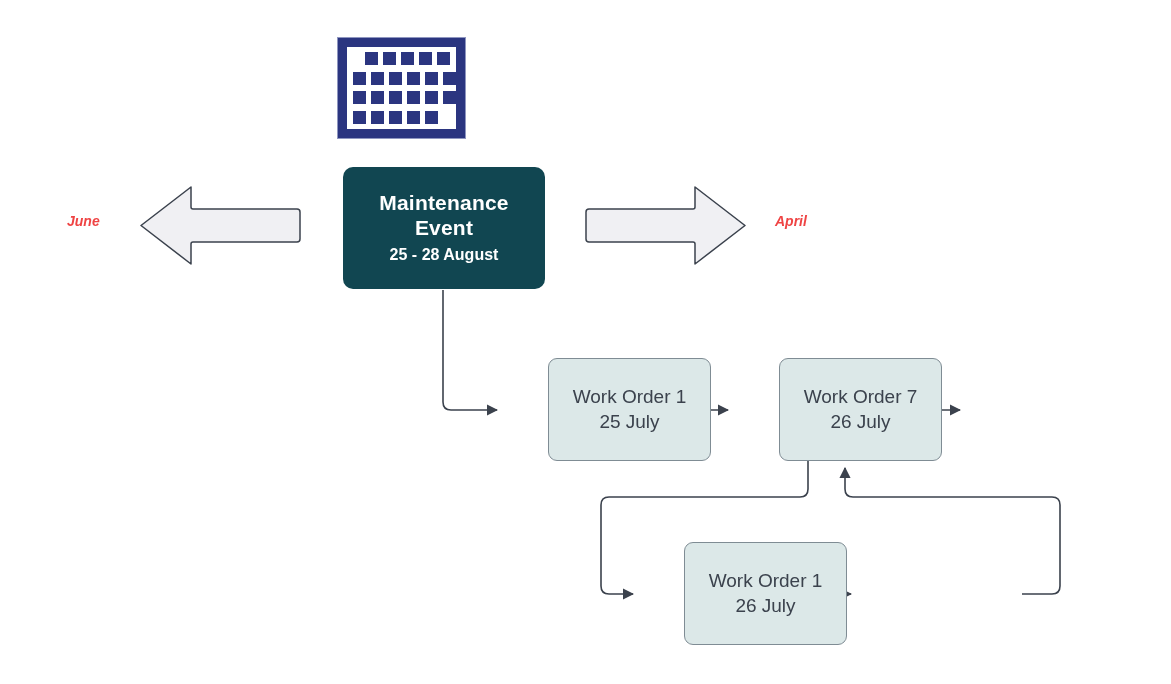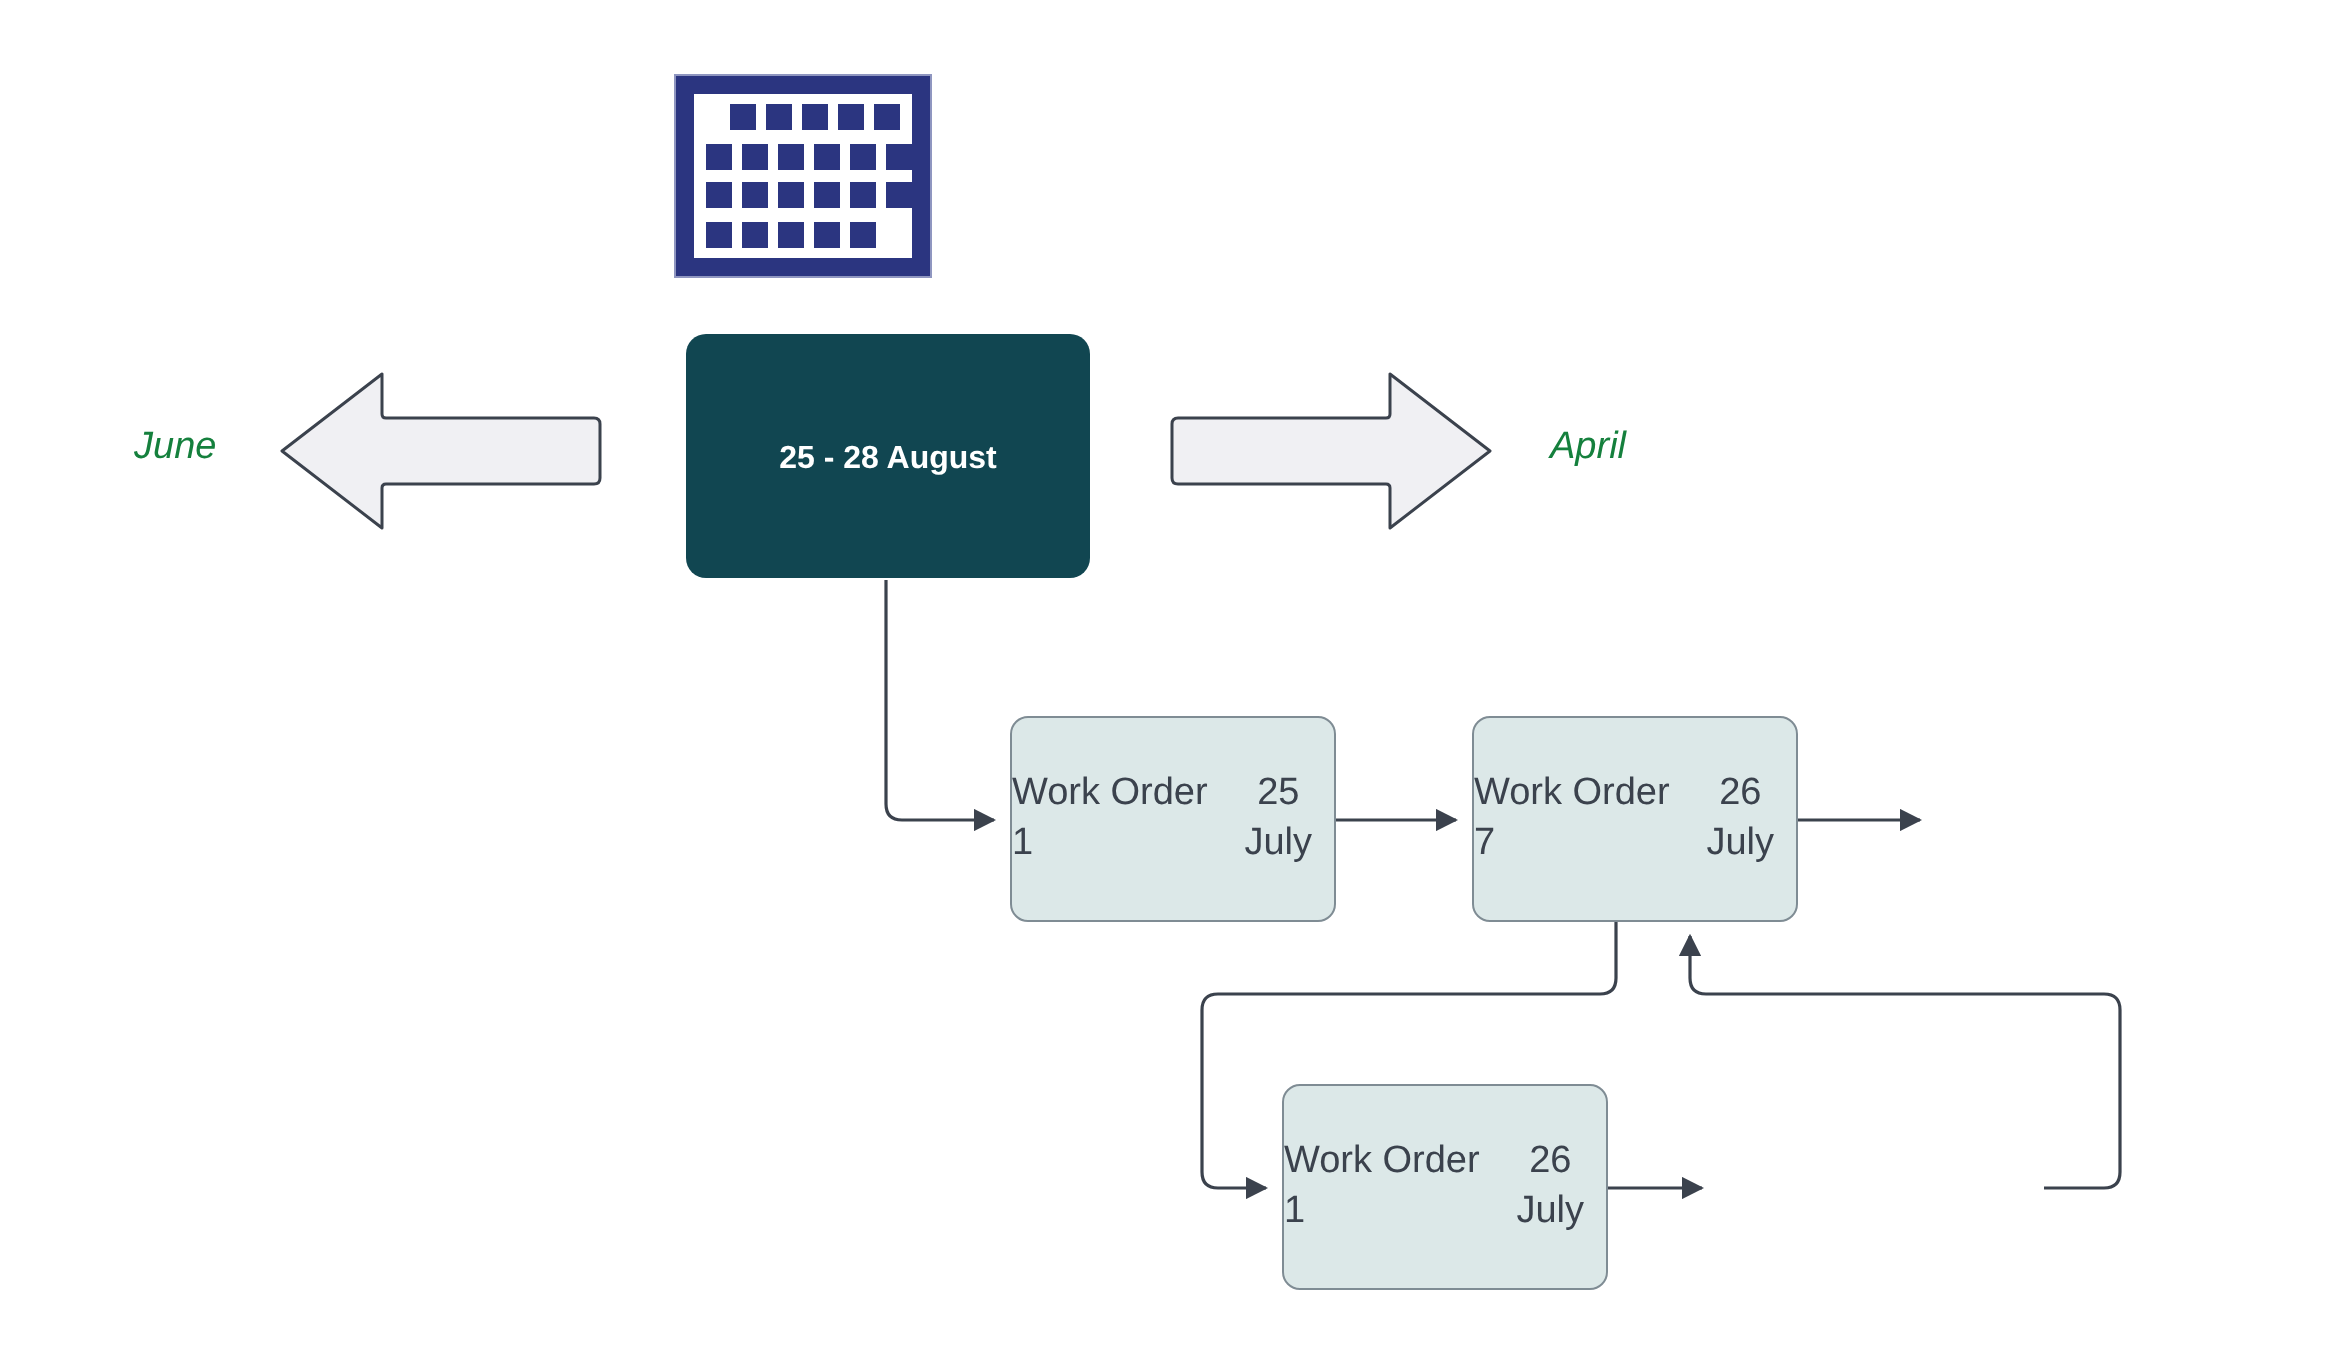--- a/index.html
+++ b/index.html
@@ -98,43 +98,44 @@
     top: 185px;
     width: 163px;
     height: 81px;
   }
   .month-arrow.left  { left: 139px; }
   .month-arrow.right { left: 584px; }
   .month-arrow svg { display: block; width: 100%; height: 100%; }
 
   .month-label {
     position: absolute;
-    font-size: 19px;
-    font-weight: normal;
+    font-size: 14px;
+    font-weight: bold;
     font-style: italic;
-    color: #15803d;
+    color: #ef4444;
     white-space: nowrap;
   }
   .month-label.june   { left: 67px;  top: 213px; }
   .month-label.august { left: 775px; top: 213px; }
 
   
   .wo-node {
     position: absolute;
     background: #dce8e8;
     border: 1px solid #7f8c94;
     border-radius: 9px;
     box-sizing: border-box;
     display: flex;
-    flex-direction: row;
+    flex-direction: column;
     align-items: center;
     justify-content: center;
     color: #3b424d;
     font-size: 19px;
     line-height: 1.3;
+    margin-left: 43px;
   }
   .wo-node .wo-sub { font-size: 19px; text-align: center; }
 
   #wo1 { left: 505px; top: 358px; width: 163px; height: 103px; }
   #wo2 { left: 736px; top: 358px; width: 163px; height: 103px; }
   #wo5 { left: 968px; top: 358px; width: 163px; height: 103px; }
   #wo3 { left: 641px; top: 542px; width: 163px; height: 103px; }
   #wo4 { left: 859px; top: 542px; width: 163px; height: 103px; }
 </style>
 </head>
@@ -193,20 +194,24 @@
         <span class="cal-cell"></span>
           <span class="cal-cell"></span>
           <span class="cal-cell"></span>
           <span class="cal-cell"></span>
           <span class="cal-cell"></span>
       </div>
     </div>
   </div>
 
   <div class="maint-node">
+    <div class="maint-title">
+      <span>Maintenance</span><br>
+      <span>Event</span>
+    </div>
     <div class="maint-dates">25 - 28 August</div>
   </div>
 
   <div class="month-arrow left">
     <svg viewBox="0 0 163 81" xmlns="http://www.w3.org/2000/svg">
       <path d="M 52 2 L 52 22 Q 52 24 54 24 L 158 24 Q 161 24 161 27
                L 161 54 Q 161 57 158 57 L 54 57 Q 52 57 52 59 L 52 79 L 2 40.5 Z" fill="#f0f0f3" stroke="#3b424d" stroke-width="1.5" stroke-linejoin="round"></path>
     </svg>
   </div>
   <div class="month-label june">June</div>

